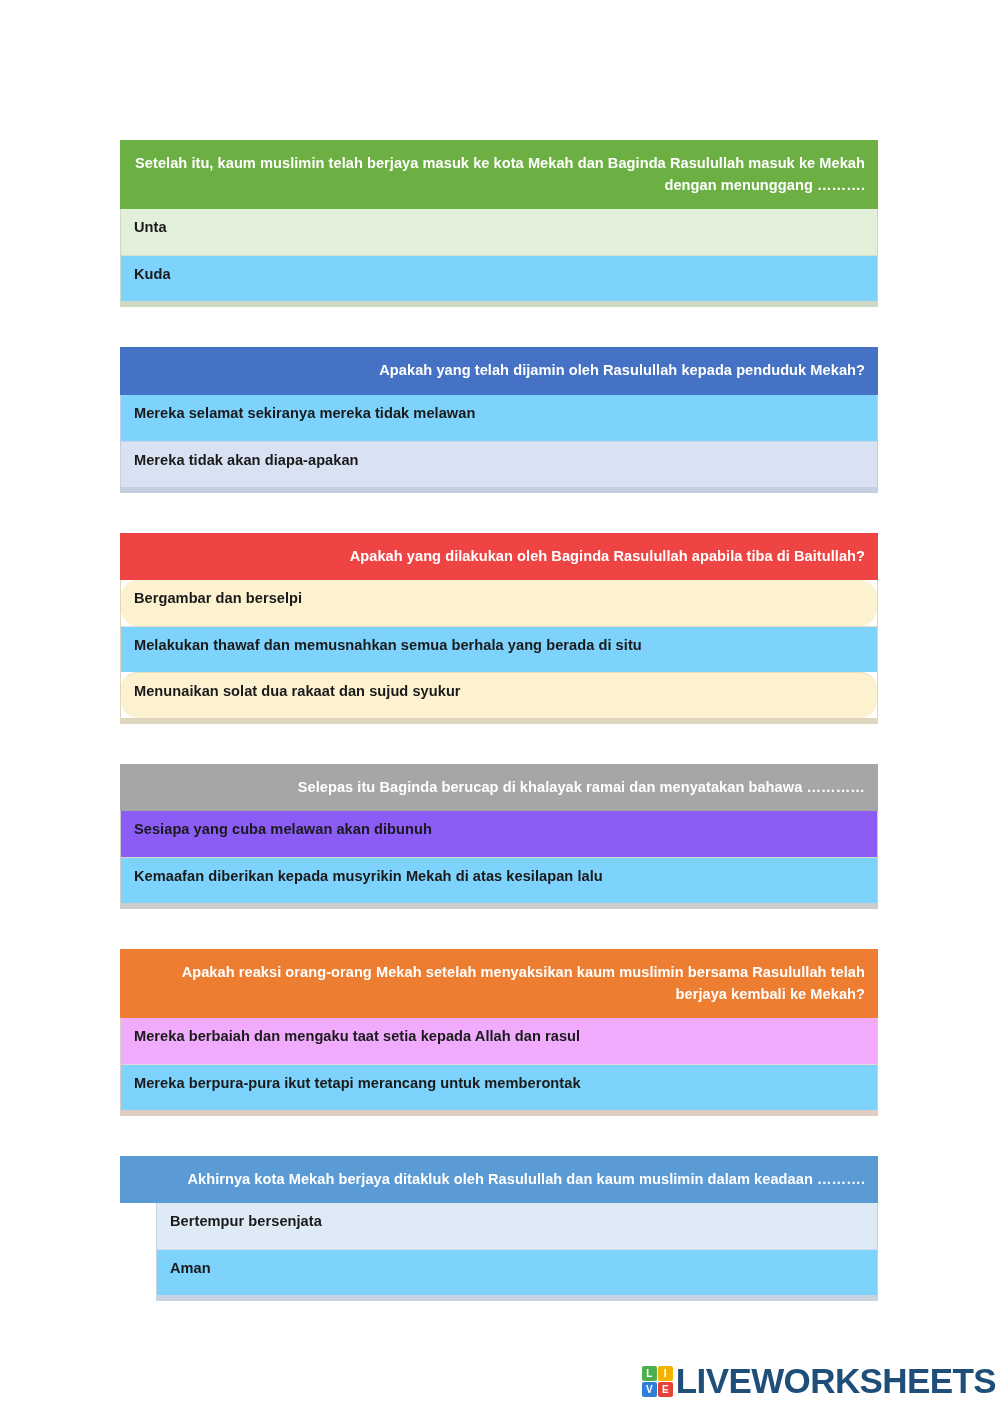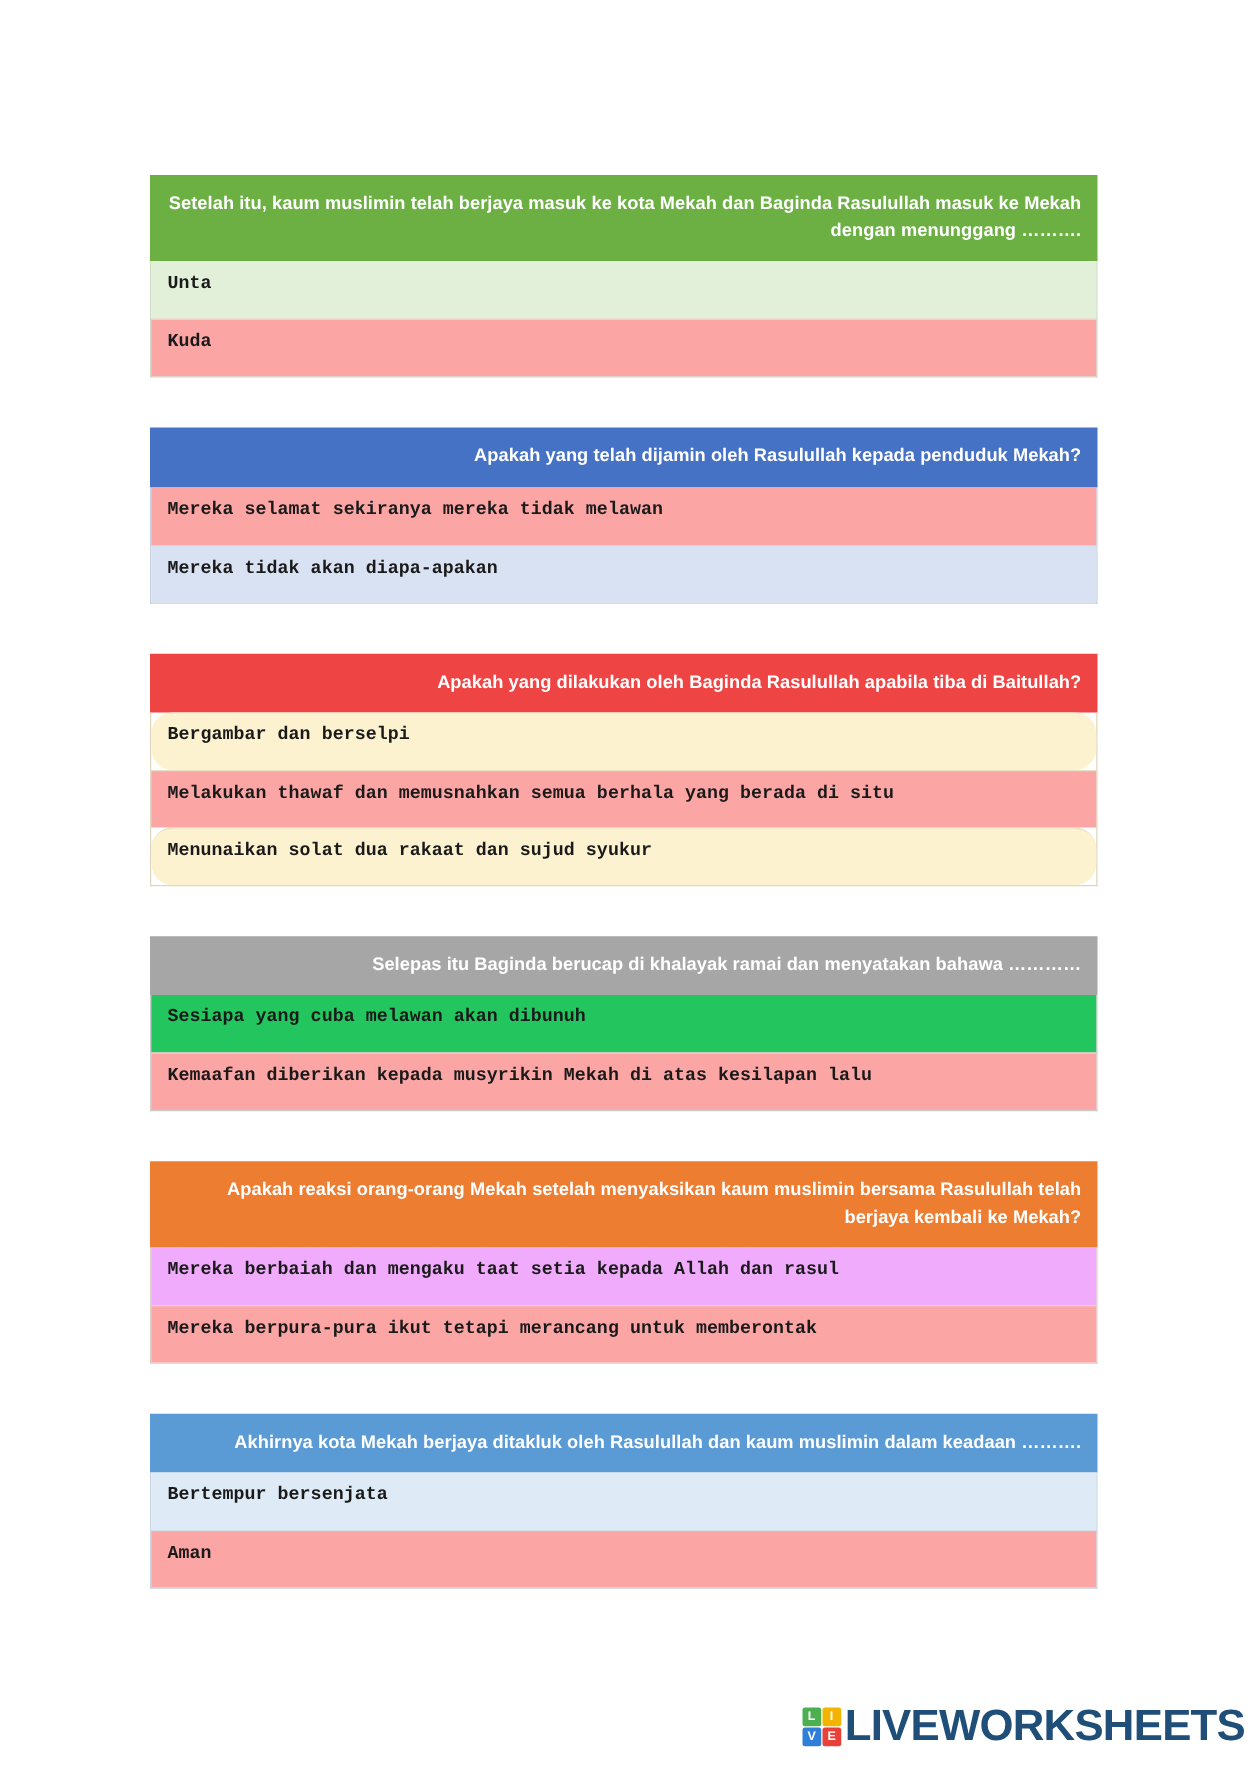--- a/index.html
+++ b/index.html
@@ -36,71 +36,70 @@
     font-weight: bold;
     line-height: 1.52;
     color: #ffffff;
     letter-spacing: 0.05px;
     text-align: right;
   }
 
   .options {
     border-left: 1px solid #cfd6c8;
     border-right: 1px solid #cfd6c8;
-    border-bottom: 1px solid #b91c1c;
-    font-family: Liberation Mono, monospace;
+    border-bottom: 6px solid #b91c1c;
   }
 
   .option {
     height: 46px;
     box-sizing: border-box;
     padding: 8px 13px 0 13px;
     font-size: 14.6px;
     font-weight: bold;
     color: #1a1a1a;
     line-height: 1.4;
     letter-spacing: 0.05px;
     position: relative;
   }
   .option + .option {
     border-top: 1px solid #d8ddd4;
   }
   .option.alt {
-    background: #fca5a5;
+    background: #7dd3fc;
   }
 
   
   .b-green   .qheader { background: #6cb043; }
   .b-green   .option.tint { background: #e2efd9; }
   .b-green   .options { border-color: #cdd9c2; }
   .b-green   .option + .option { border-top-color: #d5e0cb; }
 
   .b-blue    .qheader { background: #4572c4; }
   .b-blue    .option.tint { background: #d9e2f3; }
   .b-blue    .options { border-color: #c6cfdf; }
   .b-blue    .option + .option { border-top-color: #ccd5e7; }
 
   .b-amber   .qheader { background: #ef4444; }
   .b-amber   .option.tint { background: #fdf2d0; border-radius: 17px; }
   .b-amber   .options { border-color: #ded7bd; }
   .b-amber   .option + .option { border-top-color: #e6dec4; }
 
   .b-gray    .qheader { background: #a6a6a6; }
-  .b-gray    .option.tint { background: #22c55e; }
+  .b-gray    .option.tint { background: #8b5cf6; }
   .b-gray    .options { border-color: #cccccc; }
   .b-gray    .option + .option { border-top-color: #d6d6d6; }
 
   .b-orange  .qheader { background: #ed7d31; }
   .b-orange  .option.tint { background: #f0abfc; }
   .b-orange  .options { border-color: #ddcdc2; }
   .b-orange  .option + .option { border-top-color: #e8d8cd; }
 
   .b-ltblue  .qheader { background: #5b9bd5; }
   .b-ltblue  .option.tint { background: #deebf7; }
-  .b-ltblue  .options { border-color: #c7d3e0; }
+  .b-ltblue  .options { border-color: #c7d3e0; margin-left: 36px; }
   .b-ltblue  .option + .option { border-top-color: #d2dee9; }
 
   
   #logo {
     position: absolute;
     right: 4px;
     bottom: 12px;
     display: flex;
     align-items: center;
   }

